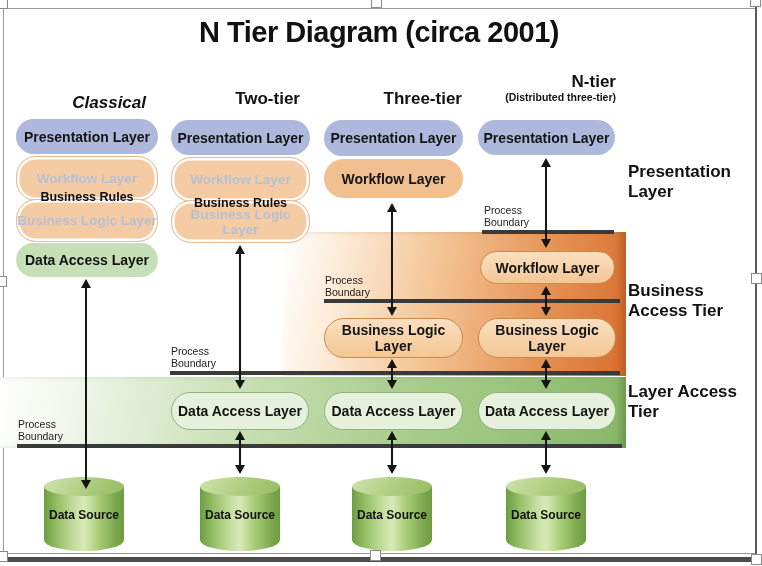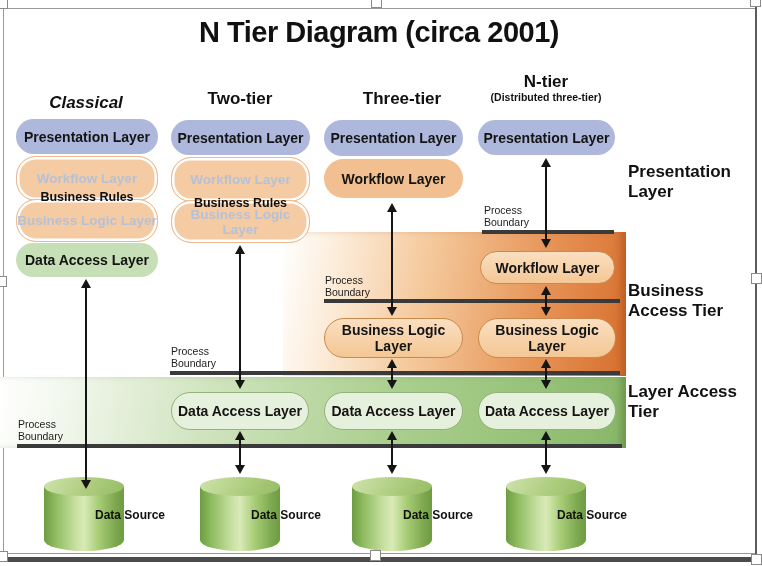--- a/index.html
+++ b/index.html
@@ -7,21 +7,21 @@
     position:relative;width:762px;height:566px;background:#fff;overflow:hidden;
     font-family:"Liberation Sans",sans-serif;color:#111;
   }
   
   .frame{position:absolute;left:3px;top:8px;width:752px;height:544px;border:1px solid #9a9a9a;}
   .frame-right{position:absolute;left:755px;top:2px;width:2px;height:555px;background:#5c5c5c;}
   .bottom-bar{position:absolute;left:5px;top:557px;width:757px;height:5px;background:#4c4c4c;}
   .handle{position:absolute;width:11px;height:11px;background:#fff;border:1px solid #8a8a8a;box-sizing:border-box;z-index:40;}
   
   .title{position:absolute;left:0;top:16px;width:758px;text-align:center;font-size:29px;font-weight:bold;letter-spacing:-0.5px;}
-  .col-header{position:absolute;text-align:center;font-size:17px;font-weight:bold;}
+  .col-header{position:absolute;text-align:right;font-size:17px;font-weight:bold;}
   .sub-header{font-size:10.5px;font-weight:bold;margin-top:-1px;}
   .tier-label{position:absolute;font-size:17px;font-weight:bold;line-height:1.18;}
   .pb-label{position:absolute;width:62px;font-size:10.5px;line-height:1.15;color:#1c1c1c;}
   
   .band-orange{position:absolute;left:283px;top:232px;width:343px;height:144px;
     background:linear-gradient(100deg,#ffffff 0%,#fcecd9 16%,#f4c799 42%,#e69356 74%,#d97434 96%);
     box-shadow:inset -8px 0 7px -3px rgba(165,75,25,.55);}
   .band-green{position:absolute;left:0;top:377px;width:626px;height:71px;
     background:linear-gradient(100deg,#ffffff 0%,#f3f8ee 10%,#cfe3bd 34%,#abcf8f 62%,#94c075 88%,#88b669 100%);
     box-shadow:inset -8px 0 7px -3px rgba(85,125,55,.55);}
@@ -44,21 +44,21 @@
     border-right:5px solid transparent;border-bottom:9px solid #151515;}
   .arr:after{content:"";position:absolute;bottom:0;left:0;border-left:5px solid transparent;
     border-right:5px solid transparent;border-top:9px solid #151515;}
   
   .cyl{position:absolute;width:80px;height:74px;}
   .cyl .body{position:absolute;left:0;top:9px;width:100%;height:65px;
     background:linear-gradient(to right,#6d9c43 0%,#8fbb5f 14%,#c4de9d 38%,#d9eab8 50%,#a8cd77 68%,#7ca74e 90%,#6d9c43 100%);
     border-radius:0 0 40px 40px/0 0 11px 11px;}
   .cyl .cap{position:absolute;left:0;top:0;width:100%;height:19px;border-radius:50%;
     background:linear-gradient(125deg,#cfe3ad 0%,#aecd7f 55%,#94bb63 100%);}
-  .cyl .lbl{position:absolute;left:0;top:31px;width:100%;text-align:center;font-weight:bold;font-size:12px;color:#111;margin-left:46px;}
+  .cyl .lbl{position:absolute;left:0;top:31px;width:100%;text-align:center;font-weight:bold;font-size:12px;color:#111;}
 </style>
 </head>
 <body>
 
 <div id="stage">
 
   <div class="frame"></div>
   <div class="frame-right"></div>
   <div class="bottom-bar"></div>
 

